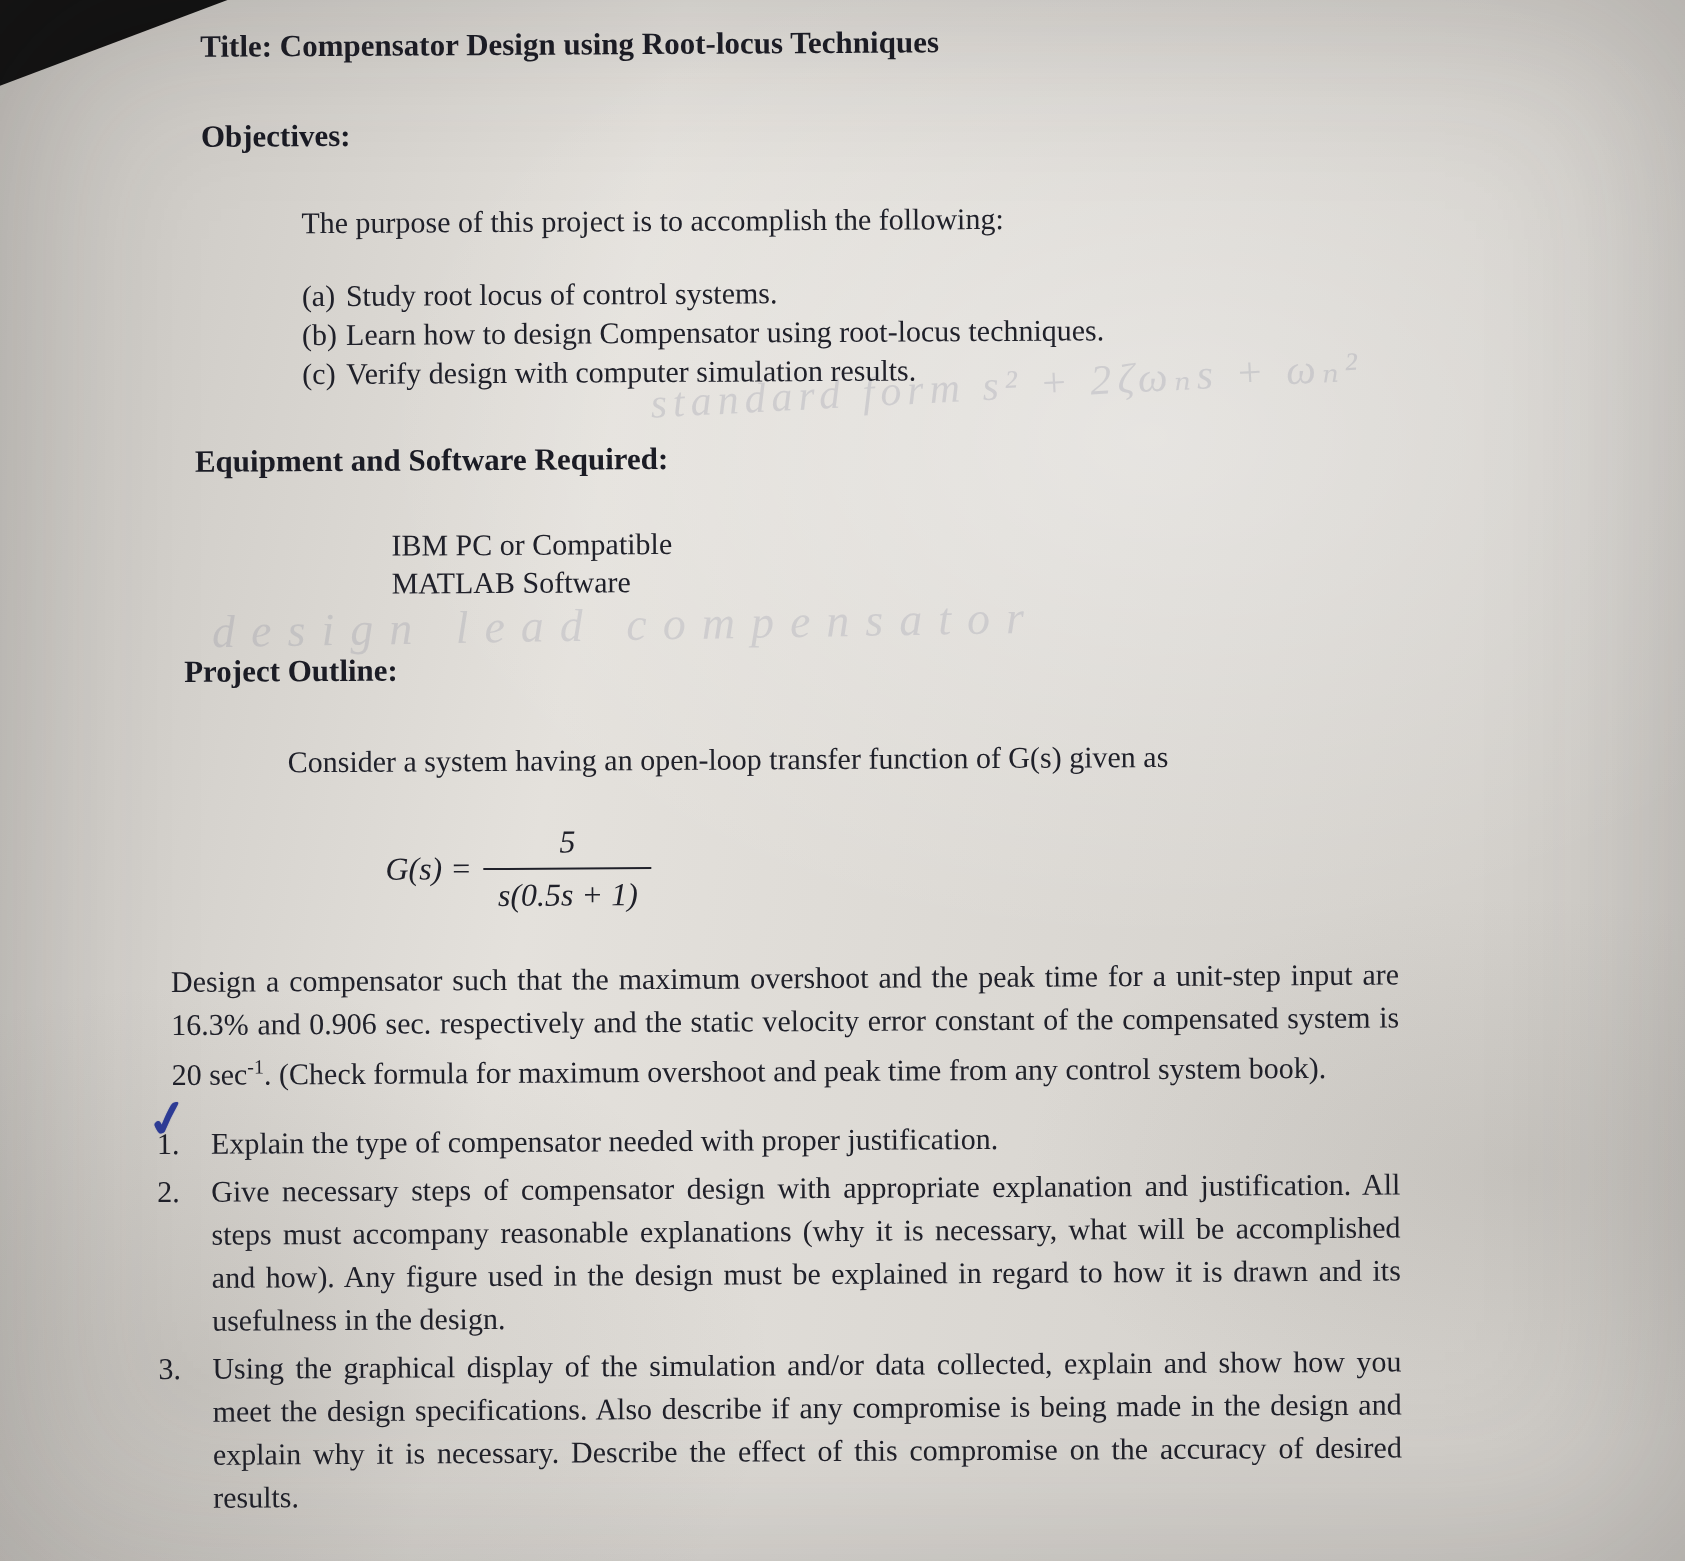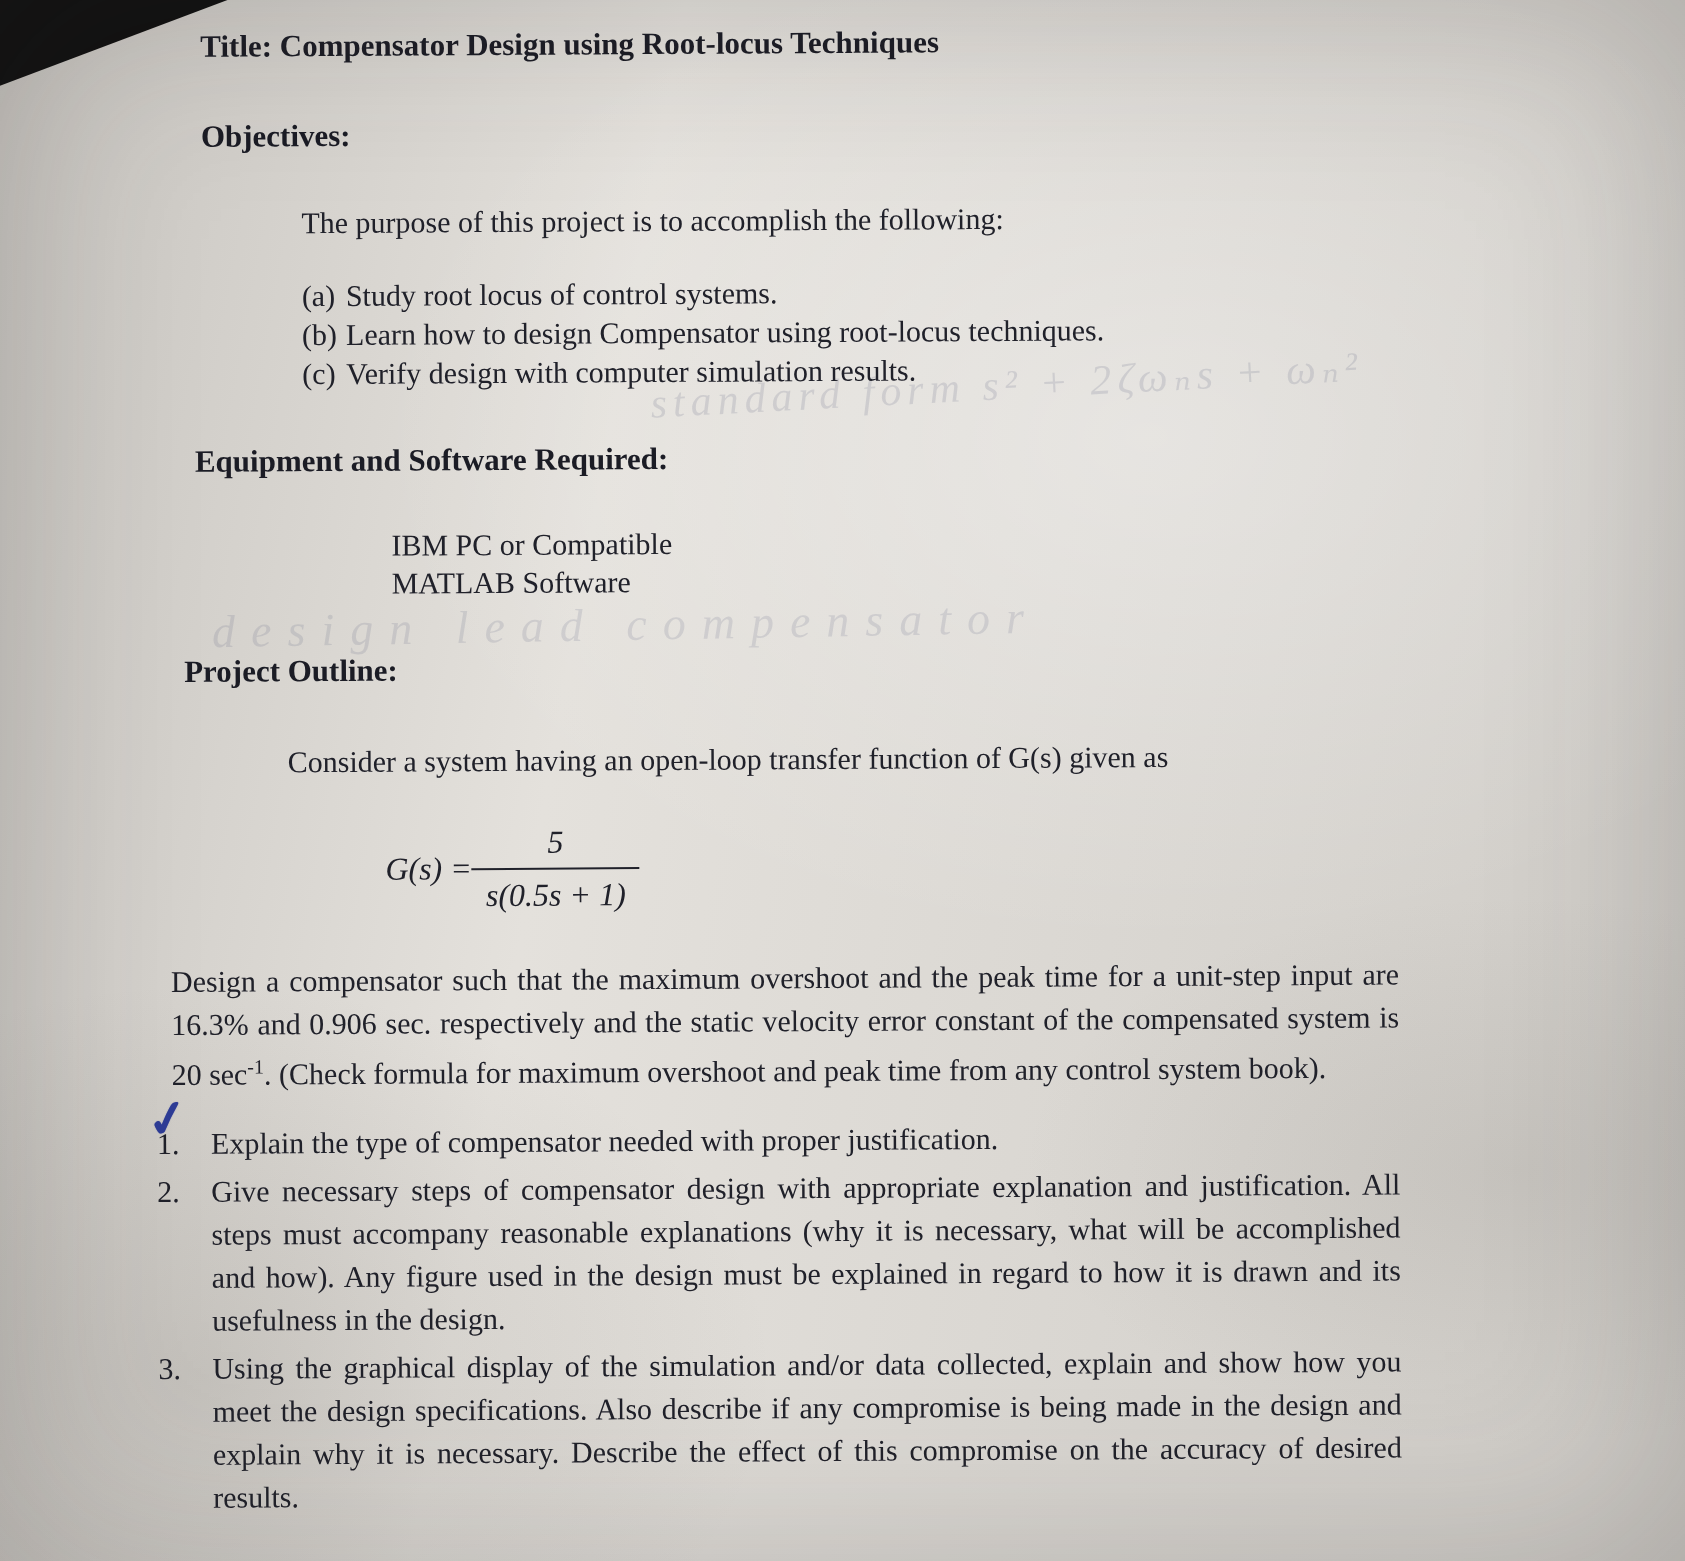--- a/index.html
+++ b/index.html
@@ -66,21 +66,21 @@
   .obj-label   { display: inline-block; min-width: 44px; }
   .equipment-h { margin: 46px 0 0 42px; }
   .equip       { margin: 44px 0 0 238px; line-height: 38px; }
   .outline-h   { margin: 46px 0 0 30px; }
   .consider    { margin: 48px 0 0 133px; }
   .formula {
     margin: 38px 0 0 230px;
     font-size: 32px; font-style: italic;
     display: flex; align-items: center;
   }
-  .formula .lhs { margin-right: 0; }
+  .formula .lhs { margin-right: 12px; }
   .frac { display: inline-block; text-align: center; vertical-align: middle; }
   .frac .num { display: block; padding: 0 14px 2px 14px; }
   .frac .den { display: block; border-top: 2px solid #20212a; padding: 3px 14px 0 14px; }
   .design {
     margin: 40px 0 0 15px;
     text-align: justify;
     line-height: 43px;
   }
   .design sup { font-size: 20px; }
   .tasks { margin: 26px 0 0 0; padding: 0; list-style: none; }

